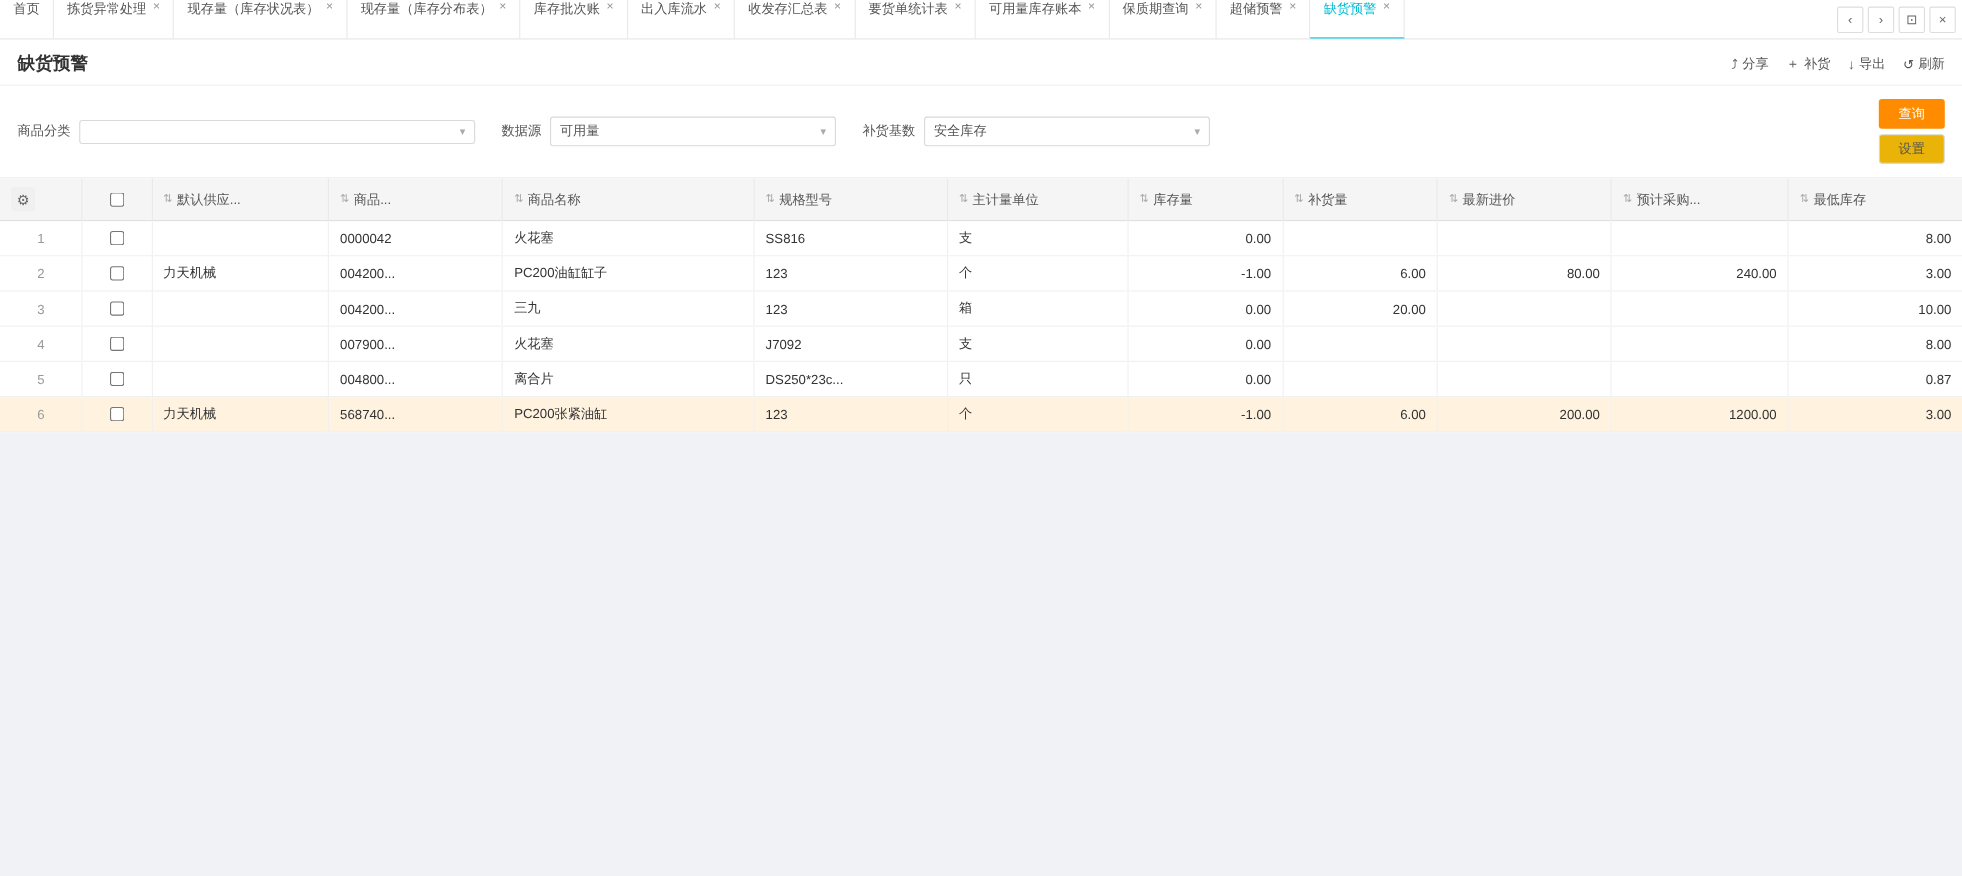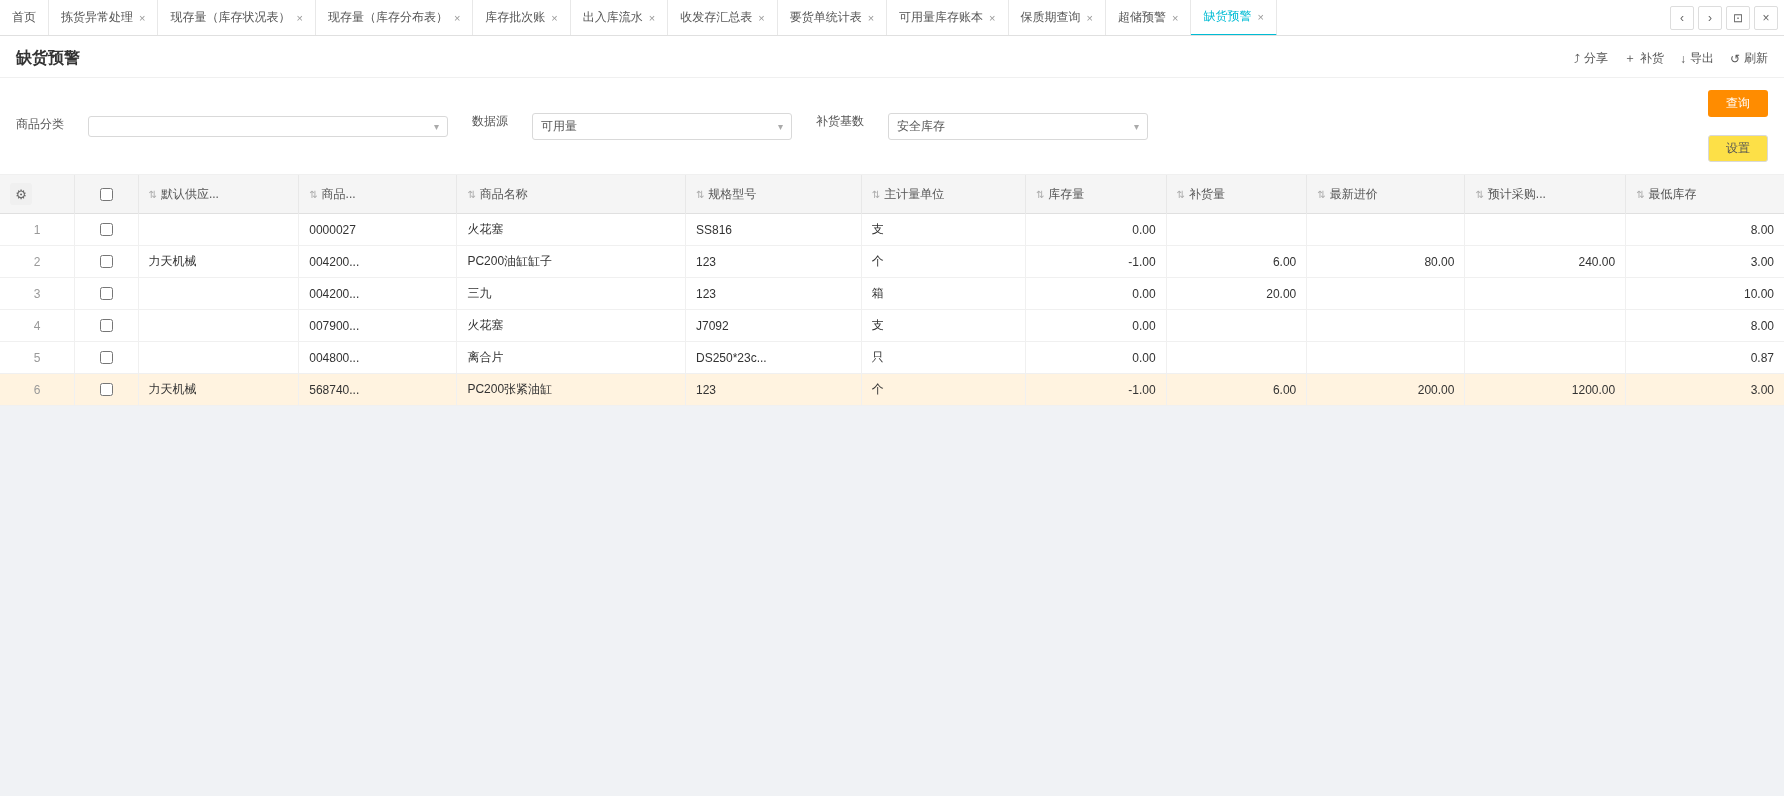--- a/index.html
+++ b/index.html
@@ -10,21 +10,21 @@
       display: flex;
       align-items: center;
       background: #fff;
       border-bottom: 1px solid #e0e0e0;
       height: 36px;
       padding: 0;
       overflow: hidden;
     }
     .tab-item {
       display: flex;
-      align-items: center;
+      align-items: flex-start;
       padding: 0 12px;
       height: 36px;
       border-right: 1px solid #e8e8e8;
       cursor: pointer;
       font-size: 12px;
       color: #555;
       white-space: nowrap;
       flex-shrink: 0;
     }
     .tab-item.active {
@@ -97,22 +97,22 @@
     
     .filter-bar {
       display: flex;
       align-items: center;
       padding: 12px 16px;
       gap: 24px;
       border-bottom: 1px solid #f0f0f0;
     }
     .filter-group {
       display: flex;
-      align-items: flex-start;
-      gap: 24px;
+      align-items: center;
+      gap: 8px;
     }
     .filter-label {
       color: #555;
       font-size: 12px;
       white-space: nowrap;
     }
     .filter-select {
       display: flex;
       align-items: center;
       border: 1px solid #d9d9d9;
@@ -125,34 +125,34 @@
       font-size: 12px;
       color: #555;
     }
     .filter-select-value { flex: 1; }
     .filter-arrow { color: #aaa; font-size: 10px; margin-left: 8px; }
 
     .filter-actions {
       margin-left: auto;
       display: flex;
       flex-direction: column;
-      gap: 18px;
+      gap: 5px;
     }
     .btn-query {
       background: #ff8c00;
       color: #fff;
       border: none;
       padding: 5px 18px;
       border-radius: 3px;
       cursor: pointer;
       font-size: 12px;
       font-family: inherit;
     }
     .btn-settings {
-      background: #fde047;
+      background: #eab308;
       color: #555;
       border: 1px solid #d9d9d9;
       padding: 4px 16px;
       border-radius: 3px;
       cursor: pointer;
       font-size: 12px;
       font-family: inherit;
     }
 
     
@@ -426,21 +426,21 @@
       <tbody>
 
       <tr>
             <td class="col-index">1</td>
             <td class="col-check">
               <div class="checkbox-cell">
                 <input type="checkbox" style="">
               </div>
             </td>
             <td class="col-supplier"></td>
-            <td class="col-product-code">0000027</td>
+            <td class="col-product-code">0000042</td>
             <td class="col-product-name">火花塞</td>
             <td class="col-spec">SS816</td>
             <td class="col-unit">支</td>
             <td class="col-stock">0.00</td>
             <td class="col-supplement"></td>
             <td class="col-latest-price"></td>
             <td class="col-estimated"></td>
             <td class="col-min-stock">8.00</td>
           </tr>
           <tr>

